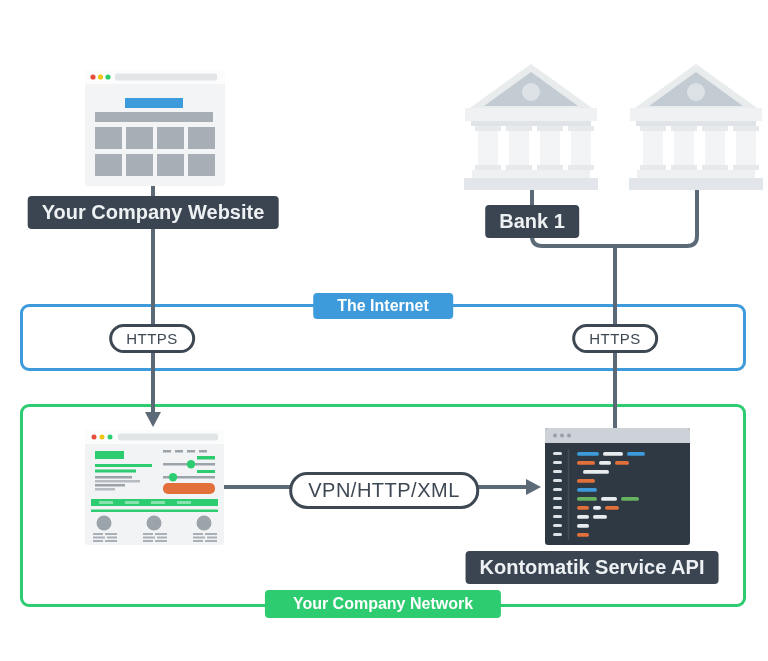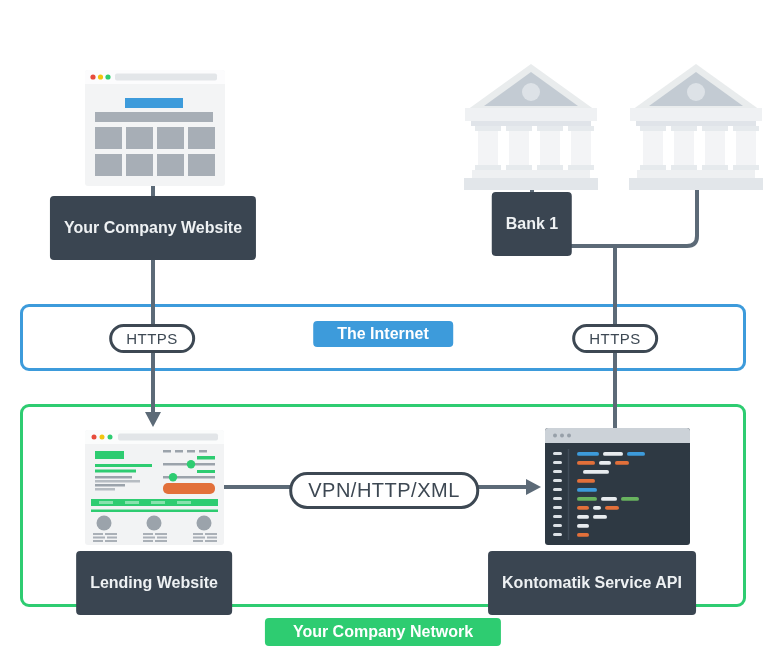--- a/index.html
+++ b/index.html
@@ -6,30 +6,30 @@
   .canvas{
     position:relative;width:768px;height:661px;background:#ffffff;overflow:hidden;
     font-family:"Liberation Sans","DejaVu Sans",sans-serif;
   }
   
   .zone{position:absolute;border:3px solid;border-radius:9px;background:transparent;z-index:1;}
   .zone.internet{left:20px;top:304px;width:720px;height:61px;border-color:#3d9bdb;}
   .zone.network{left:20px;top:404px;width:720px;height:197px;border-color:#2ecc71;}
   .zone-label{
     position:absolute;transform:translateX(-50%);z-index:4;color:#ffffff;
-    font-weight:bold;white-space:nowrap;border-radius:4px;margin-top:28px;
+    font-weight:bold;white-space:nowrap;border-radius:4px;
   }
   .zone-label.internet{left:383px;top:293px;background:#3d9bdb;font-size:16px;padding:4px 24px;}
   .zone-label.network{left:383px;top:590px;background:#2ecc71;font-size:16px;padding:5px 28px;}
   
   .connectors{position:absolute;left:0;top:0;z-index:2;}
   
   .node-label{
     position:absolute;transform:translateX(-50%);z-index:4;background:#3a4551;color:#eef1f3;
-    font-weight:bold;font-size:16px;white-space:nowrap;padding:23px 14px;border-radius:4px;
+    font-weight:bold;font-size:20px;white-space:nowrap;padding:5px 14px;border-radius:4px;
   }
   
   .pill{
     position:absolute;transform:translateX(-50%);z-index:5;background:#ffffff;
     border:3px solid #3d4853;border-radius:18px;color:#3d4853;font-weight:normal;
     font-size:15px;white-space:nowrap;padding:3px 14px;letter-spacing:0.5px;
   }
   .icon{position:absolute;z-index:3;}
 </style>
 </head>
@@ -212,21 +212,20 @@
       <rect x="48" y="87" width="14" height="3.8" rx="1.9" fill="#e8ecef"></rect>
       <rect x="32" y="96" width="12" height="3.8" rx="1.9" fill="#e8ecef"></rect>
       <rect x="32" y="105" width="12" height="3.8" rx="1.9" fill="#e2703a"></rect>
     </g>
   </svg>
 
   <div class="zone-label internet">The Internet</div>
   <div class="zone-label network">Your Company Network</div>
 
   <div class="node-label" style="left:153px;top:196px;">Your Company Website</div>
-  <div class="node-label" style="left:532px;top:192px;">Bank 1</div>
-  <div class="node-label" style="left:154px;top:551px;">Lending Website</div>
+  <div class="node-label" style="left:532px;top:205px;">Bank 1</div>
   <div class="node-label" style="left:592px;top:551px;">Kontomatik Service API</div>
 
   <div class="pill" style="left:152px;top:324px;">HTTPS</div>
   <div class="pill" style="left:615px;top:324px;">HTTPS</div>
   <div class="pill" style="left:384px;top:472px;font-size:20px;padding:4px 16px;">VPN/HTTP/XML</div>
 
 </div>
 
 </body></html>

